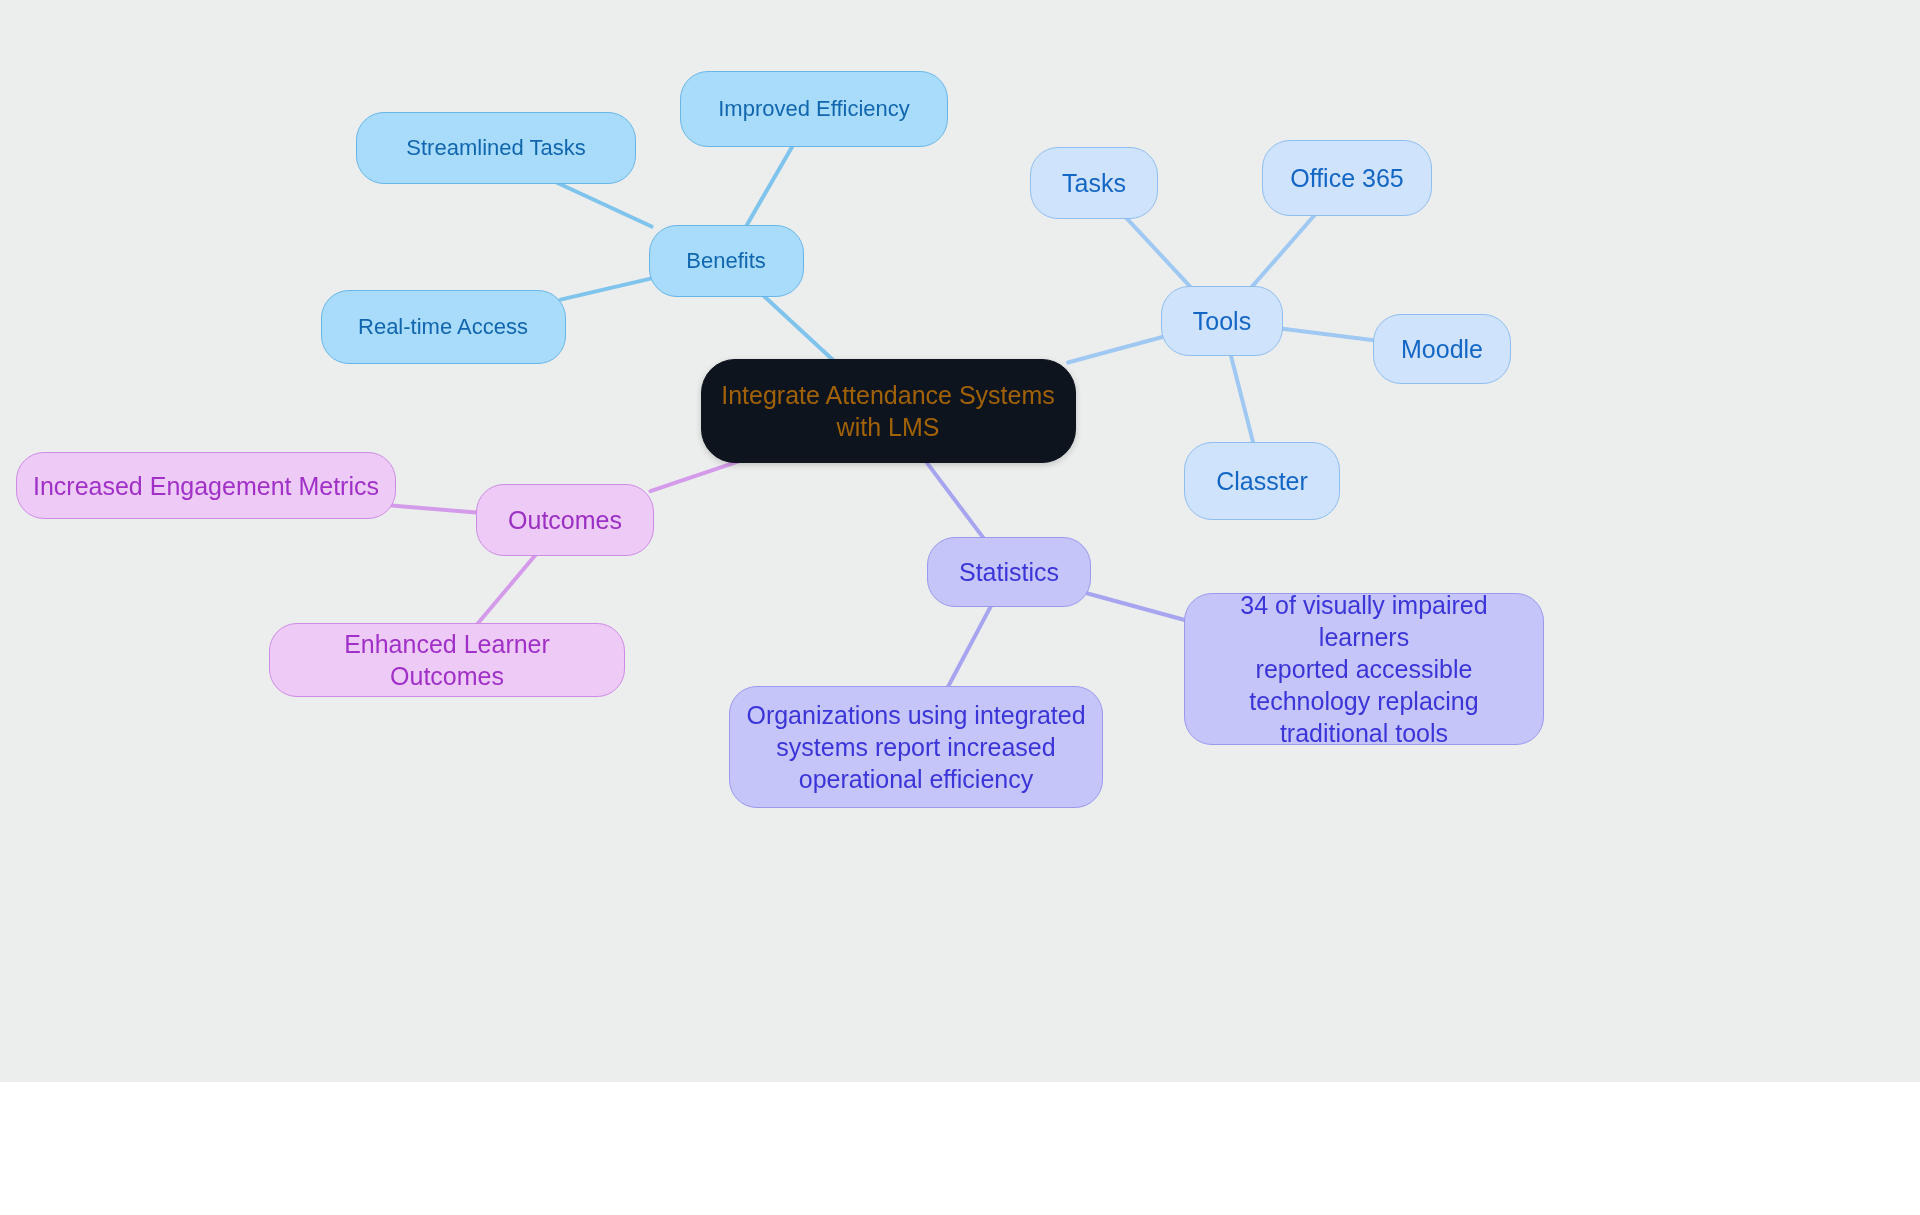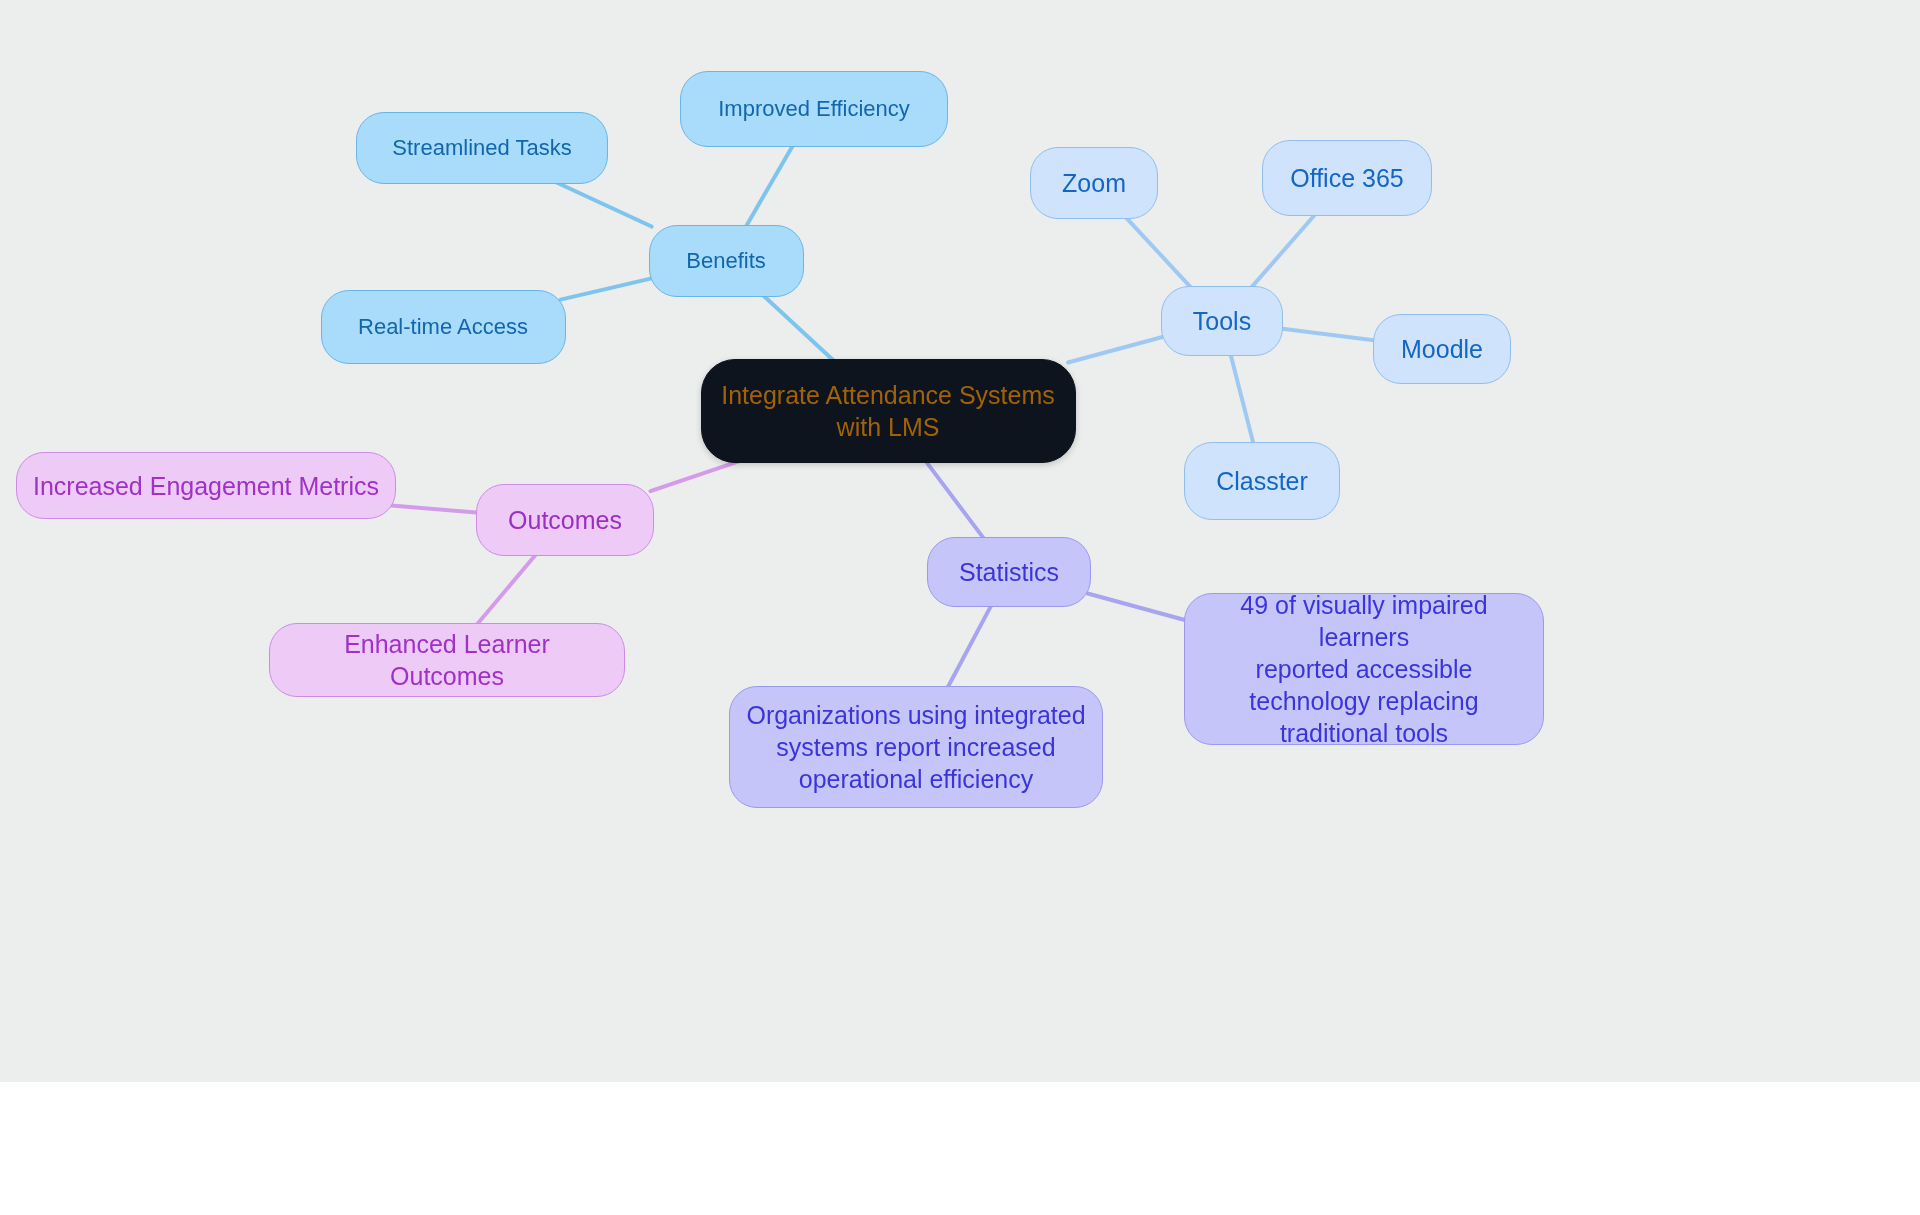--- a/index.html
+++ b/index.html
@@ -113,33 +113,33 @@
         <line x1="991.144" y1="605.6" x2="947.1204571428572" y2="688.44" stroke="#A7A4F0" stroke-width="4" stroke-linecap="round"></line>
         <line x1="1087.72" y1="593.5094084507042" x2="1191.2" y2="621.7842253521127" stroke="#A7A4F0" stroke-width="4" stroke-linecap="round"></line>
         <line x1="740.0719266055046" y1="460.92" x2="650.44" y2="491.167306501548" stroke="#D49BEA" stroke-width="4" stroke-linecap="round"></line>
         <line x1="479.56" y1="512.8601671309192" x2="388.4" y2="505.2423398328691" stroke="#D49BEA" stroke-width="4" stroke-linecap="round"></line>
         <line x1="535.8708571428572" y1="554.56" x2="476.9382857142857" y2="624.48" stroke="#D49BEA" stroke-width="4" stroke-linecap="round"></line>
       </svg>
     <div id="nodes">
         <div class="node root" style="left: 700.5px; top: 359px; width: 375px; height: 104px;">Integrate Attendance Systems
 with LMS</div>
         <div class="node benefit" style="left: 648.5px; top: 225px; width: 155px; height: 72px;">Benefits</div>
-        <div class="node benefit" style="left: 356px; top: 112px; width: 252px; height: 72px;">Streamlined Tasks</div>
+        <div class="node benefit" style="left: 356px; top: 112px; width: 280px; height: 72px;">Streamlined Tasks</div>
         <div class="node benefit" style="left: 680px; top: 71px; width: 268px; height: 76px;">Improved Efficiency</div>
         <div class="node benefit" style="left: 320.5px; top: 290px; width: 245px; height: 74px;">Real-time Access</div>
         <div class="node tool" style="left: 1161px; top: 286px; width: 122px; height: 70px;">Tools</div>
-        <div class="node tool" style="left: 1030px; top: 147px; width: 128px; height: 72px;">Zoom</div>
+        <div class="node tool" style="left: 1030px; top: 147px; width: 128px; height: 72px;">Tasks</div>
         <div class="node tool" style="left: 1262px; top: 140px; width: 170px; height: 76px;">Office 365</div>
         <div class="node tool" style="left: 1373px; top: 314px; width: 138px; height: 70px;">Moodle</div>
         <div class="node tool" style="left: 1184px; top: 442px; width: 156px; height: 78px;">Classter</div>
         <div class="node stat" style="left: 927px; top: 537px; width: 164px; height: 70px;">Statistics</div>
         <div class="node stat" style="left: 729px; top: 686px; width: 374px; height: 122px;">Organizations using integrated
 systems report increased
 operational efficiency</div>
-        <div class="node stat" style="left: 1184px; top: 593px; width: 360px; height: 152px;">49 of visually impaired learners
+        <div class="node stat" style="left: 1184px; top: 593px; width: 360px; height: 152px;">34 of visually impaired learners
 reported accessible
 technology replacing
 traditional tools</div>
         <div class="node outcome outcome-hub" style="left: 476px; top: 484px; width: 178px; height: 72px;">Outcomes</div>
         <div class="node outcome" style="left: 16px; top: 452px; width: 380px; height: 67px;">Increased Engagement Metrics</div>
         <div class="node outcome" style="left: 269px; top: 623px; width: 356px; height: 74px;">Enhanced Learner Outcomes</div>
       </div>
   </div>
 
   <div id="footer">

